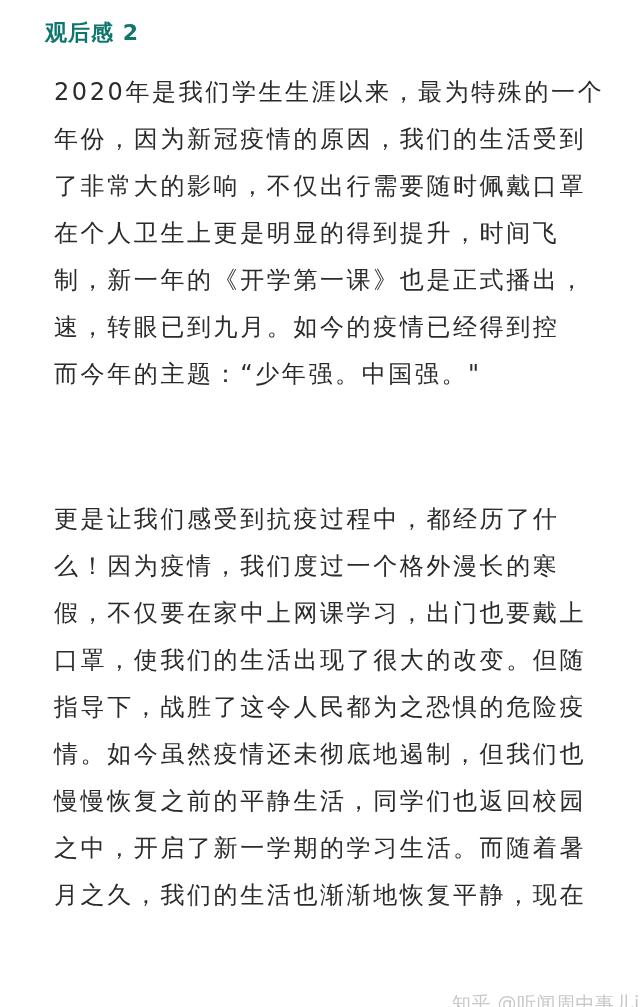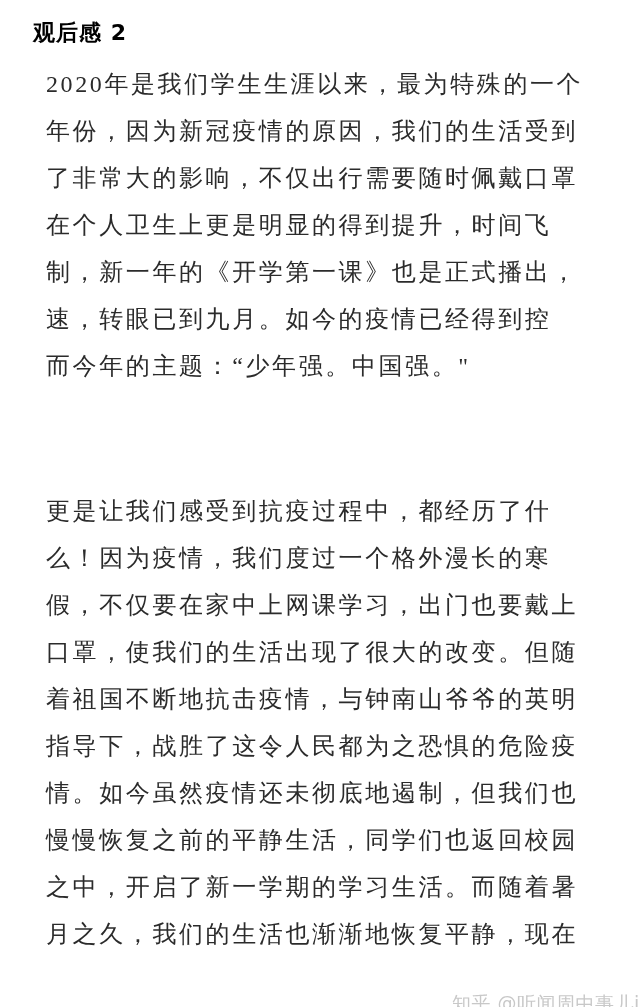--- a/index.html
+++ b/index.html
@@ -9,38 +9,37 @@
     }
     body {
       width: 640px;
       height: 1007px;
       overflow: hidden;
       position: relative;
       font-family: "DejaVu Sans", "Liberation Sans", sans-serif;
     }
     .title {
       position: absolute;
-      left: 33px;
+      left: 45px;
       top: 18px;
       font-size: 22px;
       font-weight: bold;
-      color: #000000;
+      color: #0f766e;
       letter-spacing: 1px;
       line-height: 30px;
       white-space: nowrap;
     }
     .para {
       position: absolute;
       left: 42px;
       width: 580px;
-      margin: 4px;
+      margin: 12px;
       color: #2b2b2b;
       font-size: 24px;
       letter-spacing: 2.6px;
-      font-family: Liberation Serif, serif;
     }
     .line {
       display: block;
       height: 47px;
       line-height: 47px;
       white-space: nowrap;
     }
     .p1 { top: 57px; }
     .p2 { top: 484px; }
     .watermark {
@@ -68,21 +67,20 @@
     <span class="line">制，新一年的《开学第一课》也是正式播出，</span>
     <span class="line">速，转眼已到九月。如今的疫情已经得到控</span>
     <span class="line">而今年的主题：“少年强。中国强。"</span>
   </p>
 
   <p class="para p2">
     <span class="line">更是让我们感受到抗疫过程中，都经历了什</span>
     <span class="line">么！因为疫情，我们度过一个格外漫长的寒</span>
     <span class="line">假，不仅要在家中上网课学习，出门也要戴上</span>
     <span class="line">口罩，使我们的生活出现了很大的改变。但随</span>
-    <span class="line">着祖国不断地抗击疫情，与钟南山爷爷的英明</span>
     <span class="line">指导下，战胜了这令人民都为之恐惧的危险疫</span>
     <span class="line">情。如今虽然疫情还未彻底地遏制，但我们也</span>
     <span class="line">慢慢恢复之前的平静生活，同学们也返回校园</span>
     <span class="line">之中，开启了新一学期的学习生活。而随着暑</span>
     <span class="line">月之久，我们的生活也渐渐地恢复平静，现在</span>
   </p>
 
   <div class="watermark">知乎 @听闻周中事儿i</div>
 </div>
 

